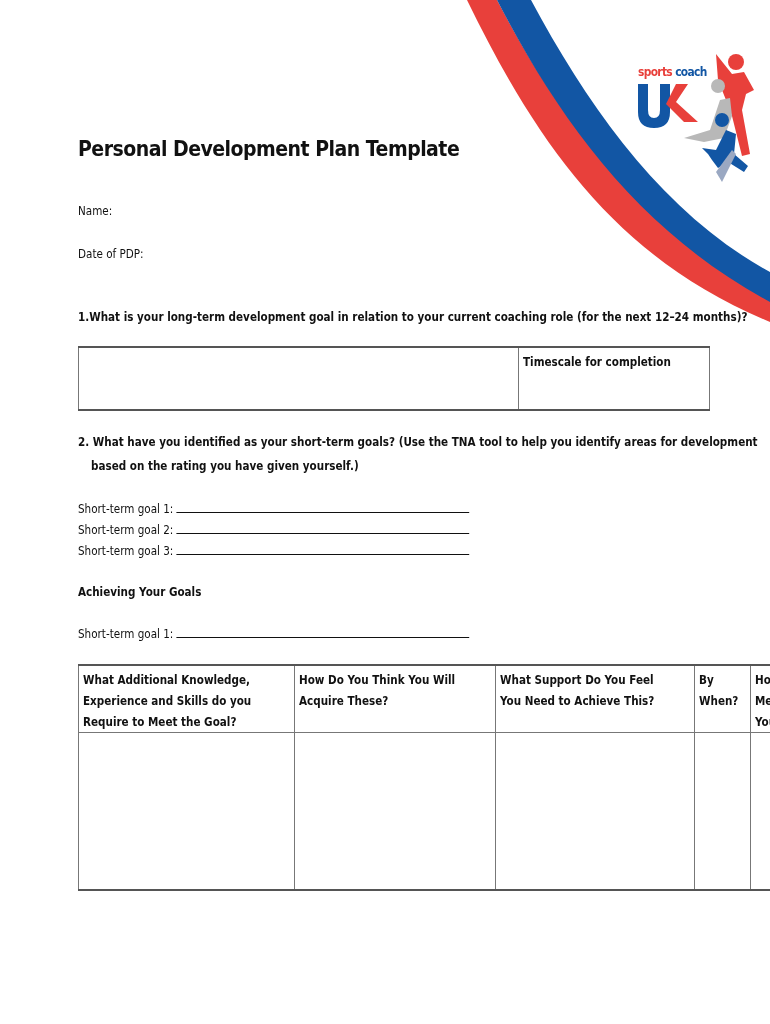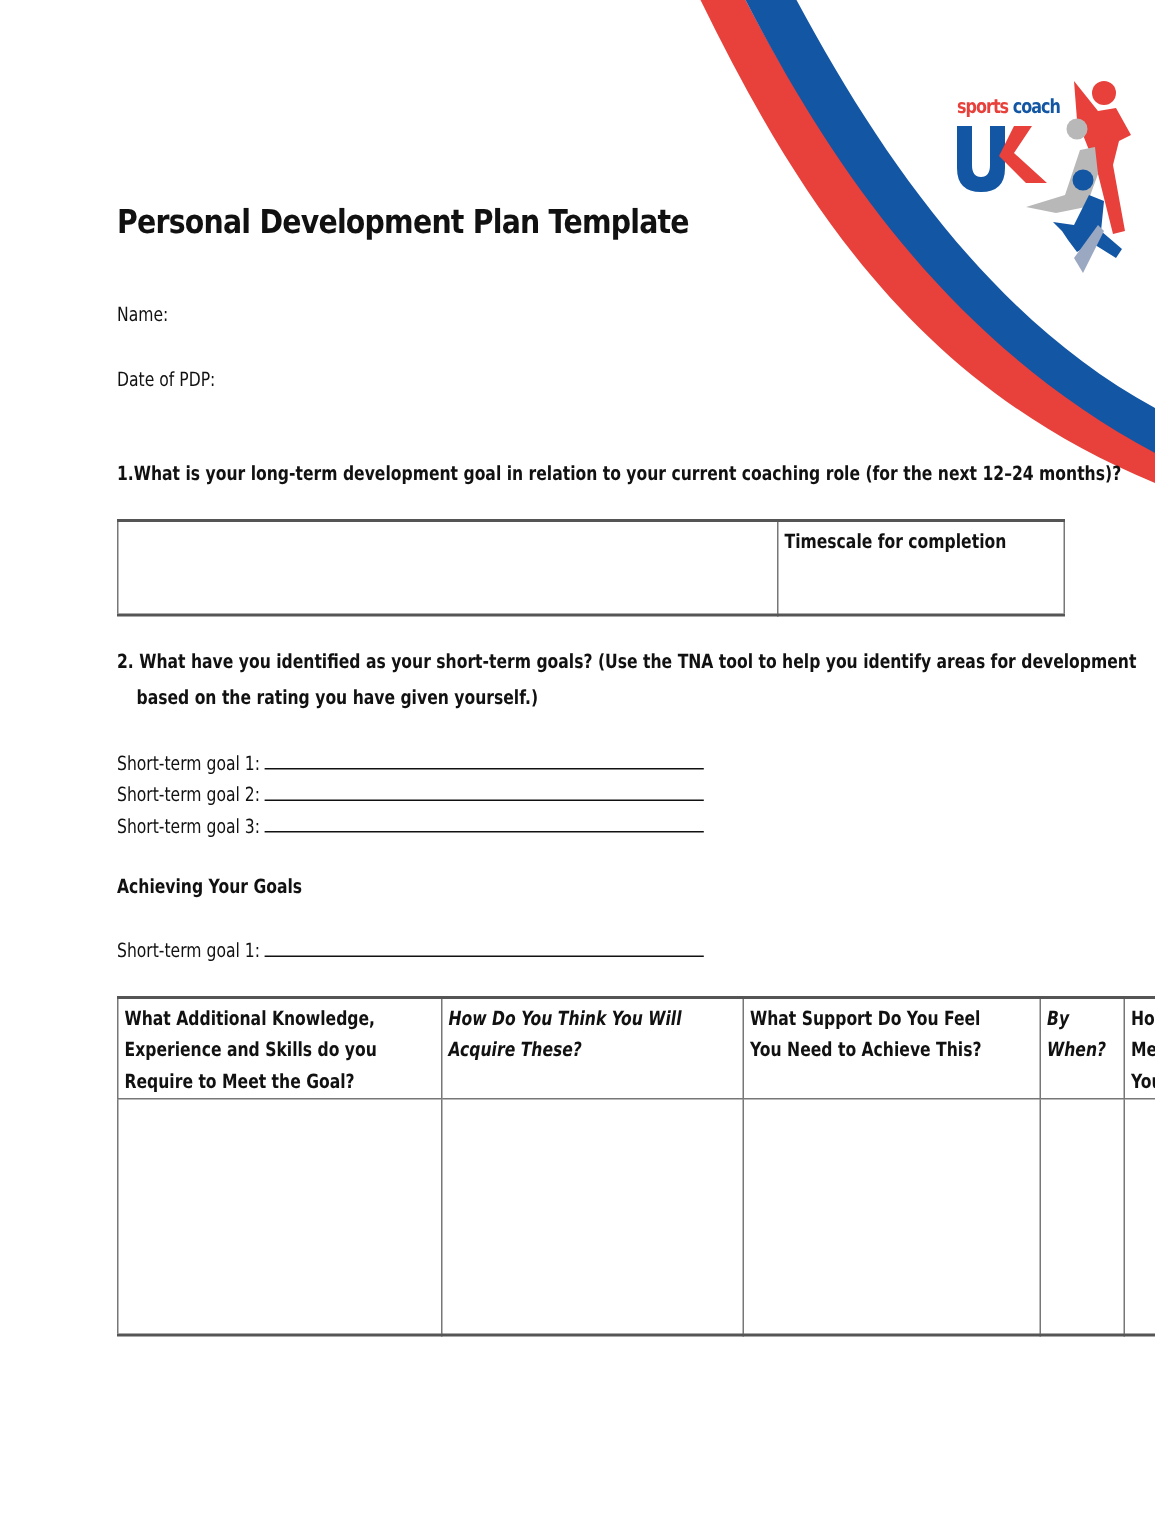--- a/index.html
+++ b/index.html
@@ -176,33 +176,33 @@
 <table class="grid" id="plan-table">
   <tbody>
       <tr style="height:64px;">
     <td style="width:157px;">
       <div class="hdr">
         <div>What Additional Knowledge,</div>
         <div>Experience and Skills do you</div>
         <div>Require to Meet the Goal?</div>
       </div>
     </td>
-    <td style="width:163px;font-style:italic;">
+    <td style="width:163px;">
       <div class="hdr">
         <div>How Do You Think You Will</div>
         <div>Acquire These?</div>
       </div>
     </td>
     <td style="width:161px;">
       <div class="hdr">
         <div>What Support Do You Feel</div>
         <div>You Need to Achieve This?</div>
       </div>
     </td>
-    <td style="width:52px;font-style:italic;">
+    <td style="width:52px;">
       <div class="hdr">
         <div>By</div>
         <div>When?</div>
       </div>
     </td>
     <td style="width:97px;">
       <div class="hdr">
         <div>How Will You</div>
         <div>Measure</div>
         <div>Your Success?</div>

